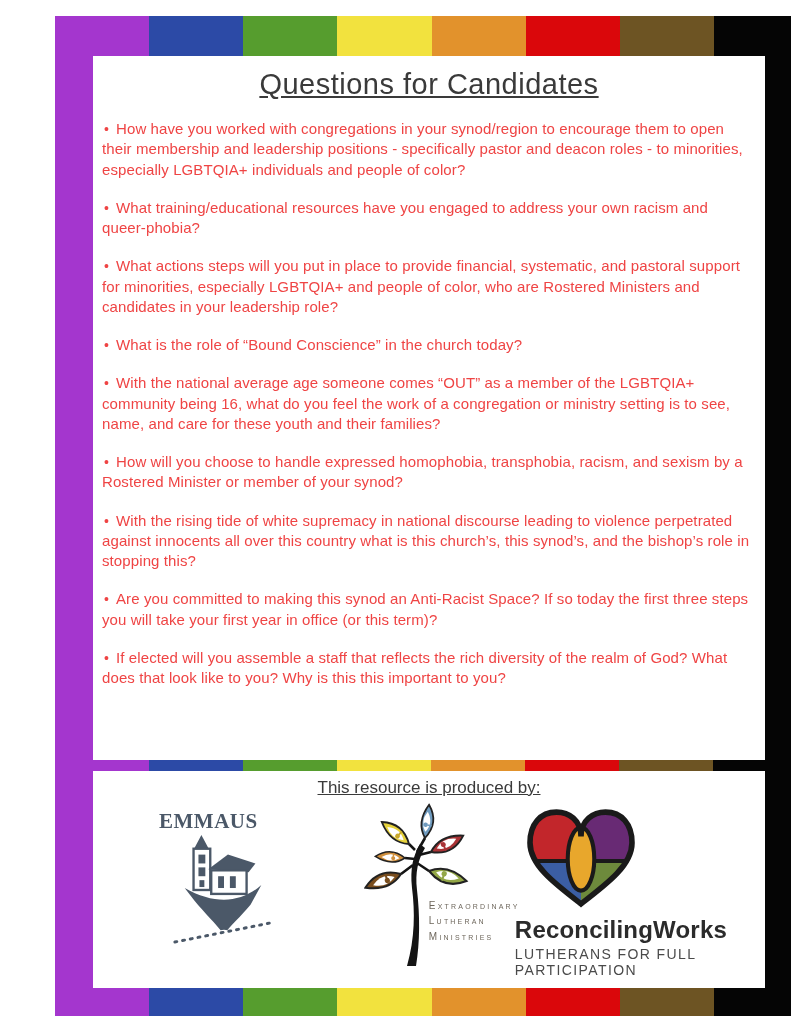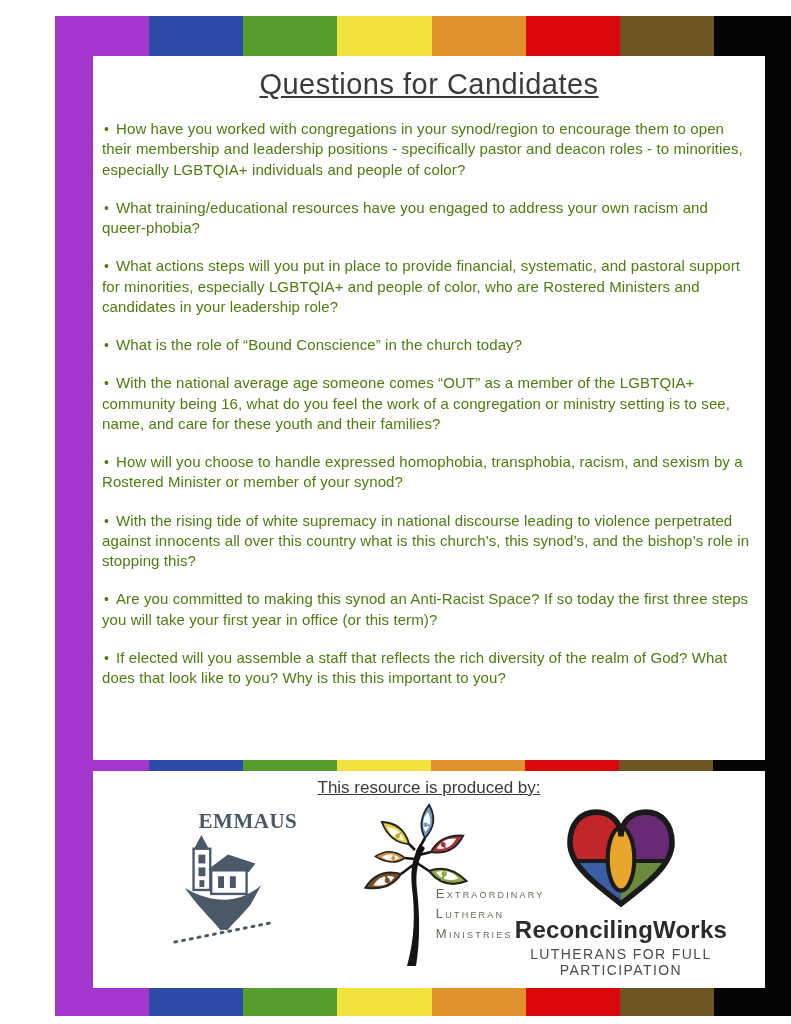--- a/index.html
+++ b/index.html
@@ -23,53 +23,53 @@
     flex:1;background:#ffffff;padding:12px 9px 0 9px;overflow:hidden;
   }
   .divider{height:11px;display:flex;}
   .footer-box{height:212px;background:#ffffff;padding-top:5px;overflow:hidden;}
 
   .page-title{
     text-align:center;font-size:29px;font-weight:400;color:#3a3a3a;
     text-decoration:underline;letter-spacing:0.5px;margin:0 0 18px 0;
   }
   .question{
-    font-size:15px;line-height:1.35;color:#4d7c0f;margin:0 0 18px 0;
+    font-size:15px;line-height:1.35;color:#ef4444;margin:0 0 18px 0;
     letter-spacing:0.1px;
   }
   .question .bullet{margin:0 7px 0 2px;font-size:14px;}
 
   .footer-heading{
     text-align:center;font-size:17px;color:#3a3a3a;margin:2px 0 4px 0;
     text-decoration:underline;font-weight:400;
   }
   .logos-row{
     display:flex;justify-content:space-between;align-items:flex-start;
     padding:2px 38px 0 48px;
   }
   .logo{position:relative;}
 
   
-  .logo-emmaus{width:190px;text-align:center;padding-left:18px;margin-top:8px;}
+  .logo-emmaus{width:190px;text-align:left;padding-left:18px;margin-top:8px;}
   .emmaus-line{
     font-family:"Liberation Serif", serif;font-weight:bold;color:#4b5868;
     font-size:21px;line-height:0.92;letter-spacing:0.5px;
   }
   .emmaus-art{margin:2px 0 0 6px;display:block;}
 
   
   .logo-elm{width:178px;height:168px;margin-top:-4px;}
   .elm-text{
-    position:absolute;left:99px;bottom:24px;color:#6e675c;
-    font-variant:small-caps;font-size:13px;letter-spacing:2.2px;line-height:1.55;
+    position:absolute;left:92px;bottom:24px;color:#6e675c;
+    font-variant:small-caps;font-size:10px;letter-spacing:2.2px;line-height:1.55;
     white-space:nowrap;
   }
 
   
-  .logo-rw{width:218px;text-align:center;margin-top:4px;}
+  .logo-rw{width:218px;text-align:left;margin-top:4px;}
   .rw-wordmark{
     font-weight:bold;color:#2b2b2b;font-size:24px;letter-spacing:0.2px;margin-top:2px;
   }
   .rw-tagline{
     color:#4a4a4a;font-size:14px;letter-spacing:1.4px;margin-top:2px;
   }
 </style>
 </head>
 <body>
 

